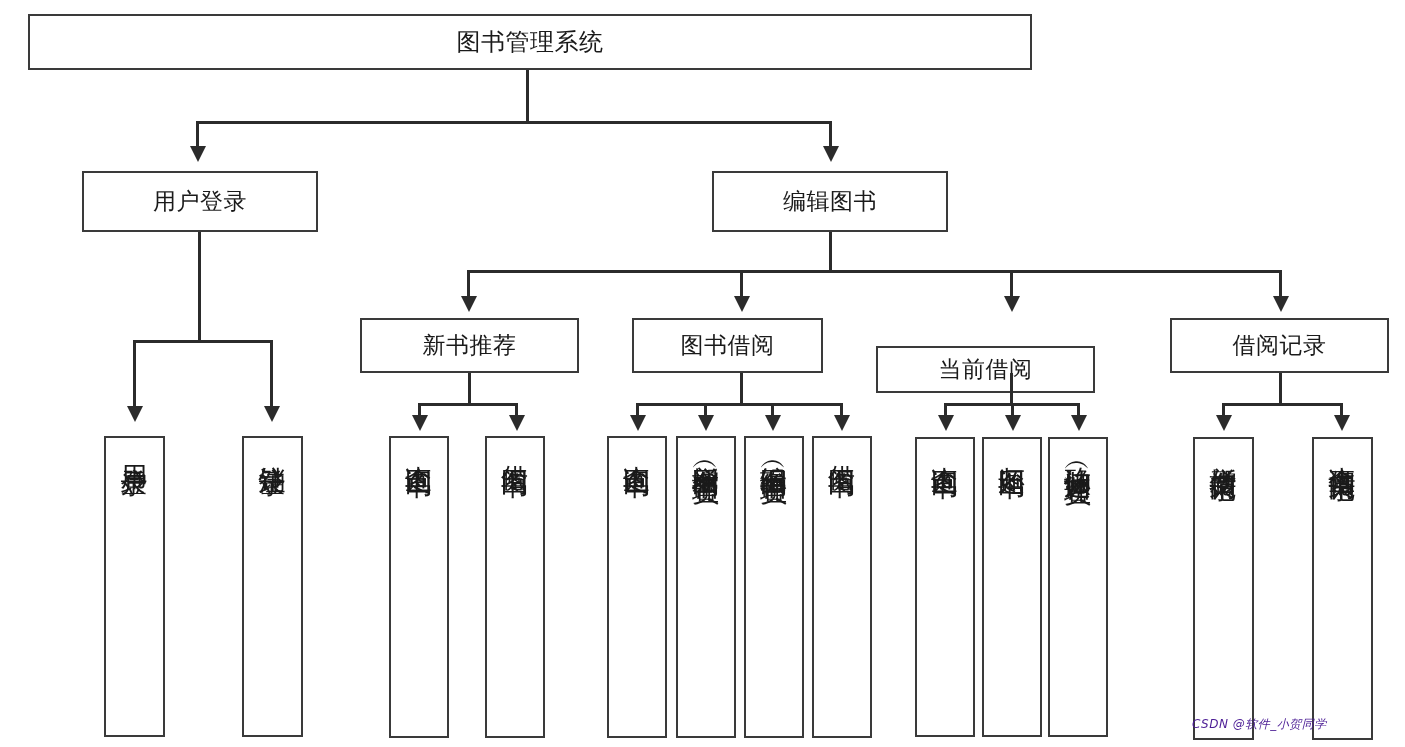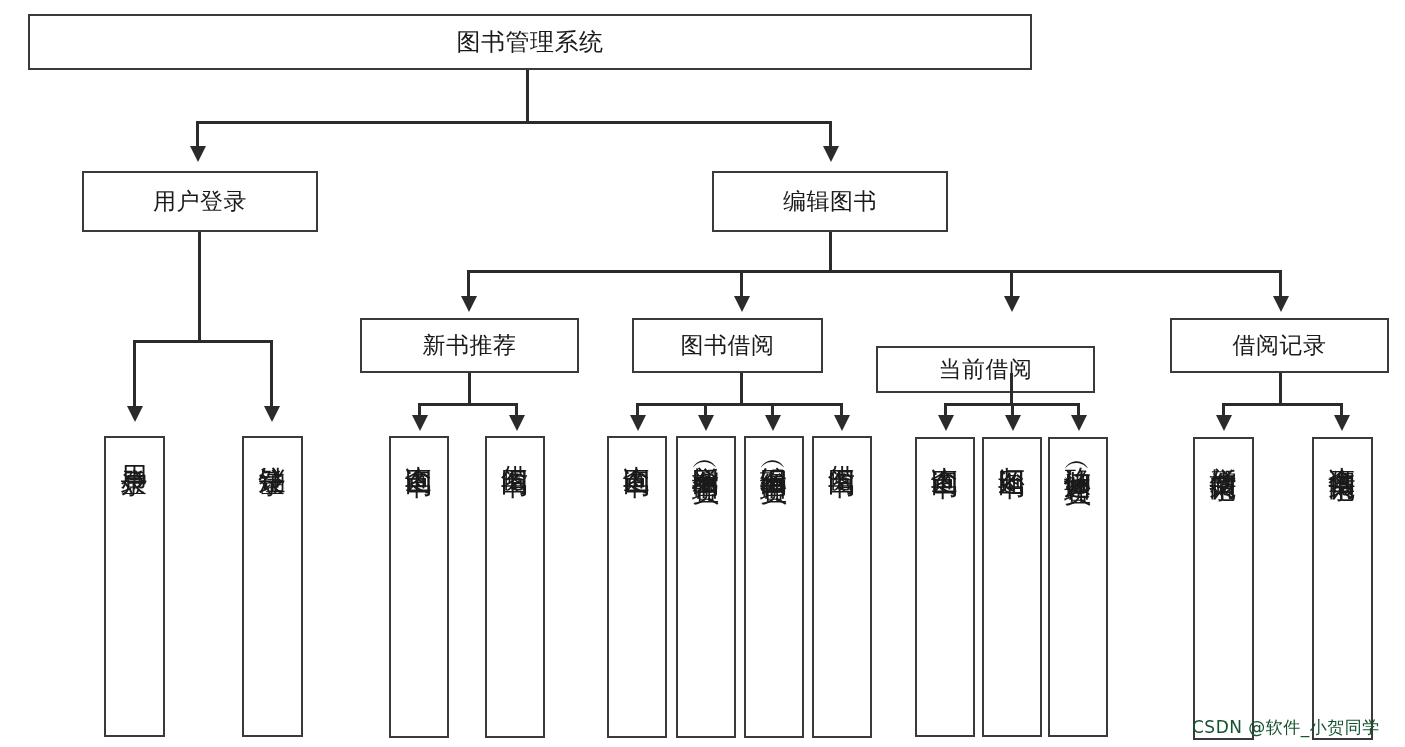--- a/index.html
+++ b/index.html
@@ -64,24 +64,25 @@
   }
   .arrow{
     position:absolute;
     width:0;height:0;
     border-left:8px solid transparent;
     border-right:8px solid transparent;
     border-top:16px solid #2b2b2b;
   }
   .watermark{
     position:absolute;
-    font-size:17px;
-    color:#14532d;
+    font-size:12px;
+    color:#4c1d95;
     white-space:nowrap;
     letter-spacing:0.5px;
+    font-style:italic;
   }
 </style>
 </head>
 <body>
 
 <div id="canvas">
 
   <div class="node h root" style="left:28px;top:14px;width:1004px;height:56px;">
     <span class="label">图书管理系统</span>
   </div>

